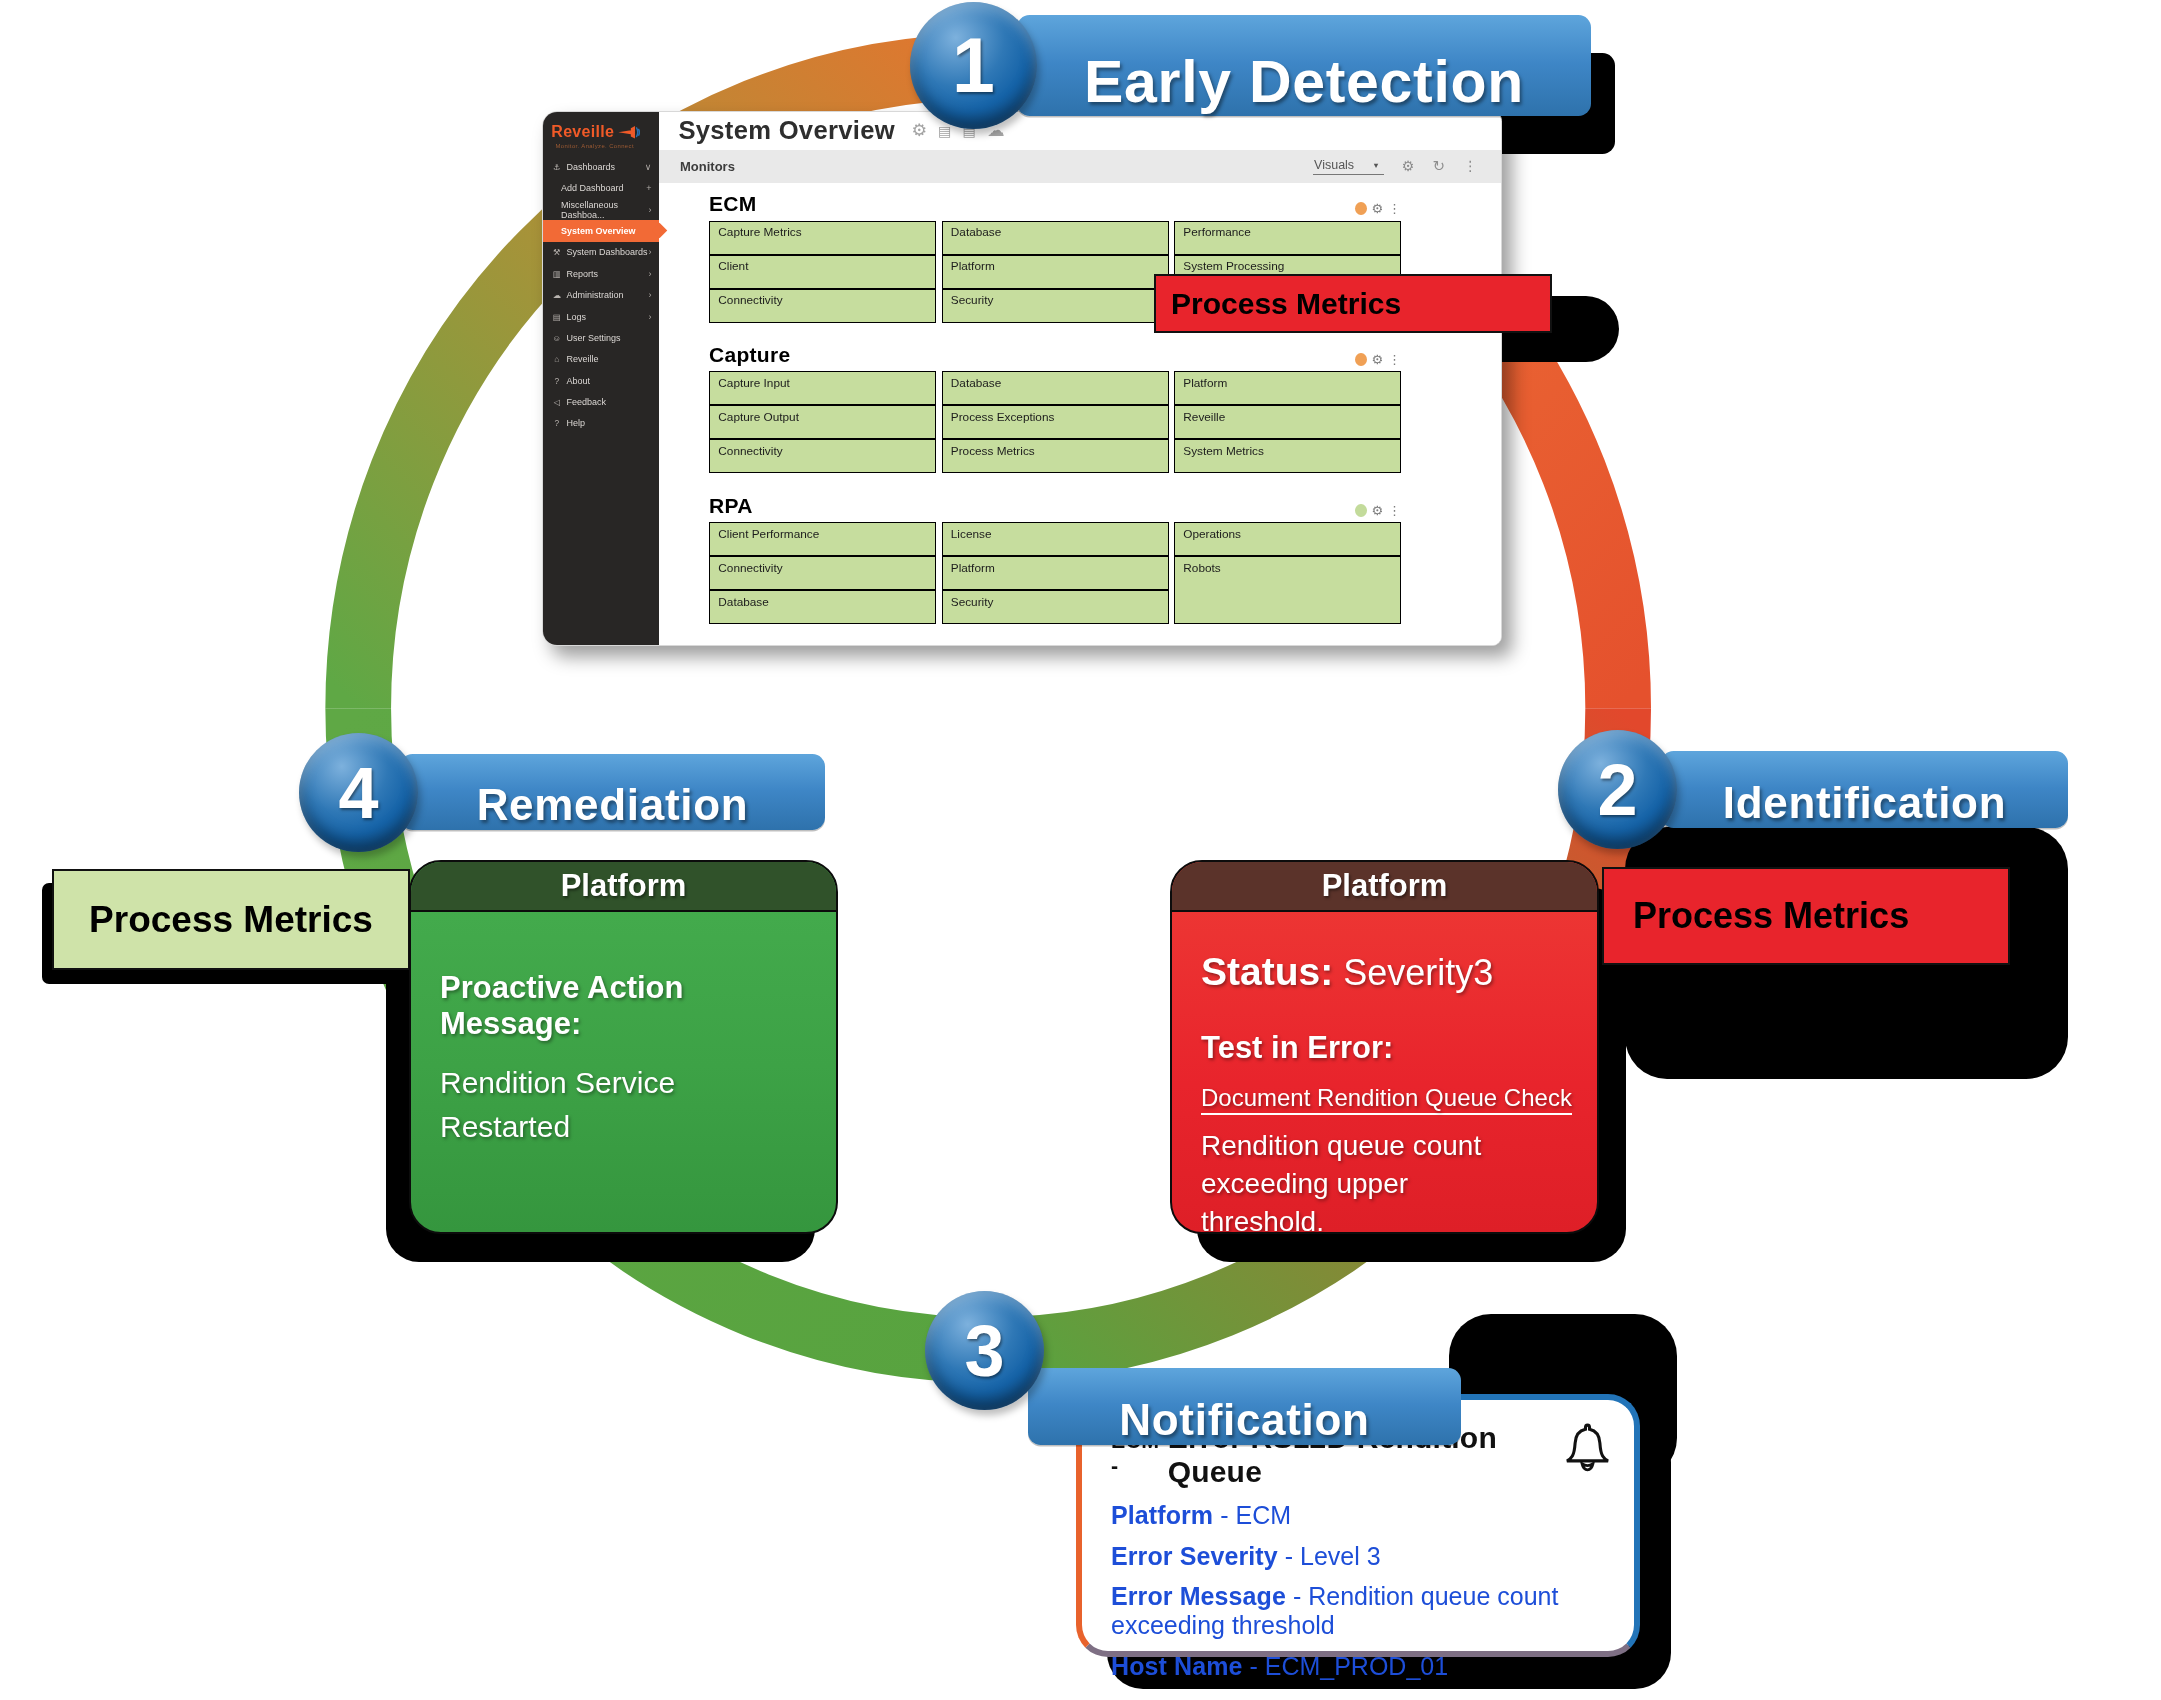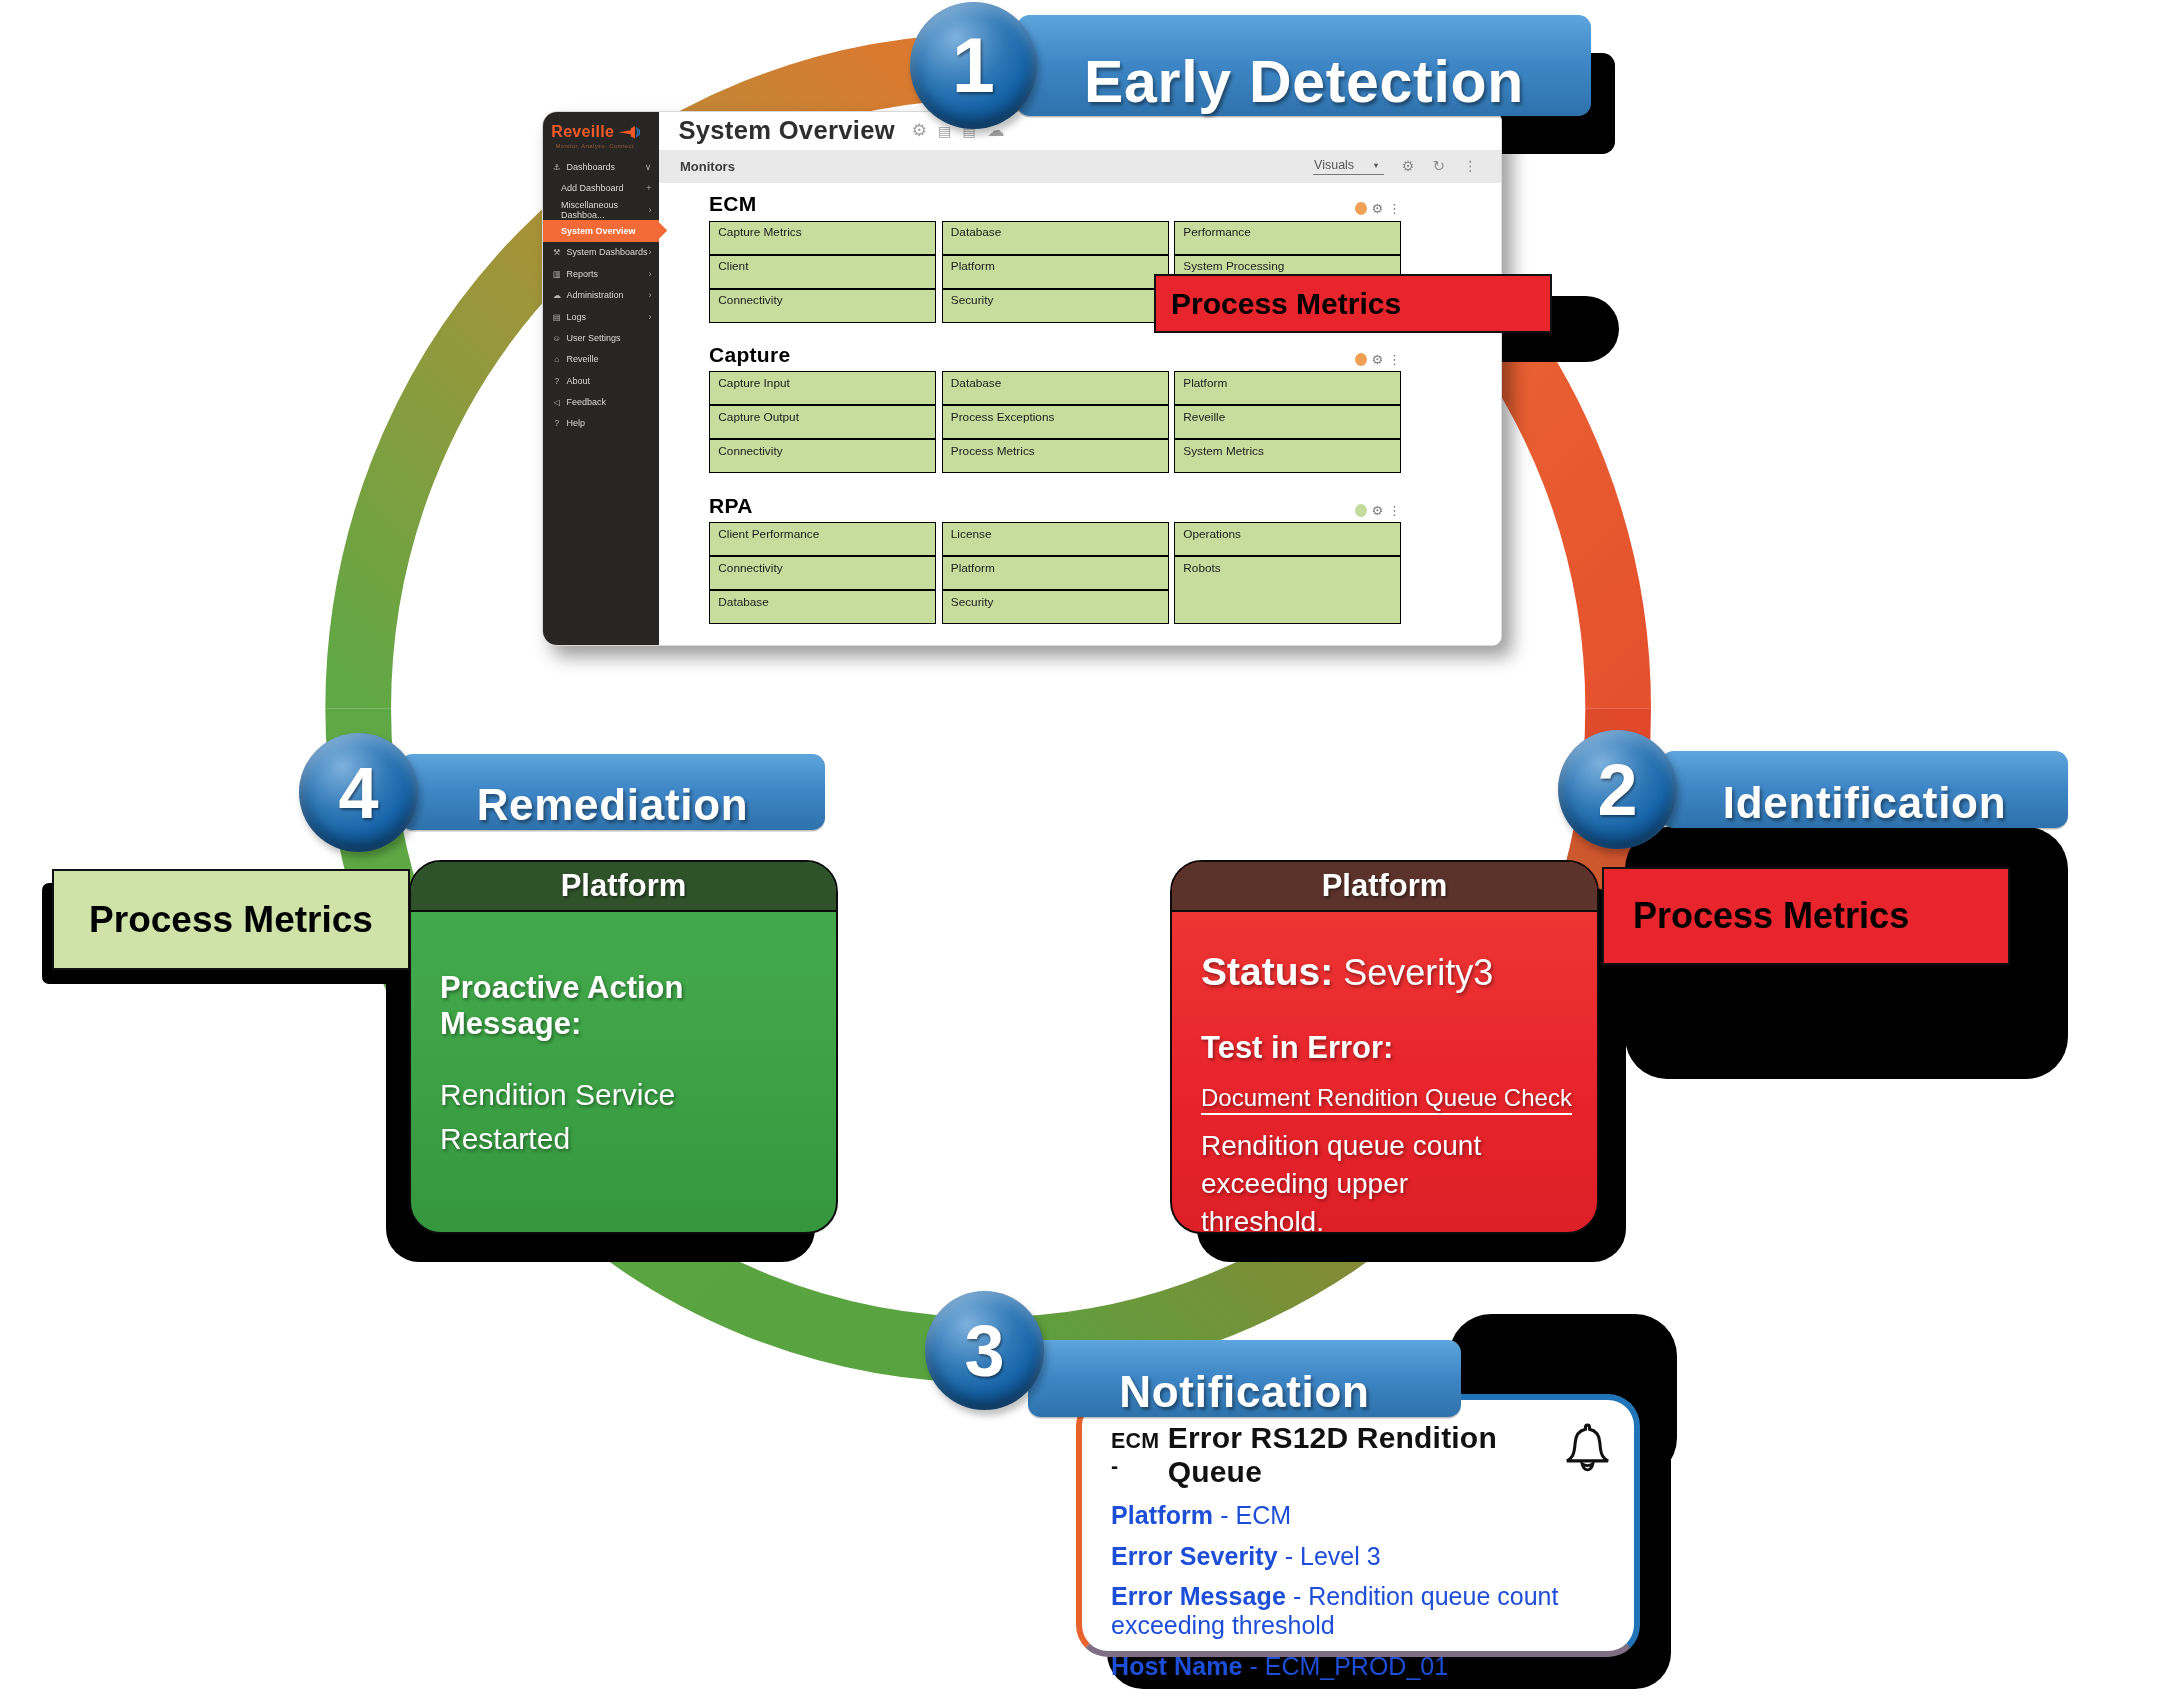--- a/index.html
+++ b/index.html
@@ -84,21 +84,21 @@
   #pm-identification { position:absolute; left:1602px; top:867px; width:408px; height:98px; z-index:6;
     background:#e8242c; border:2.1px solid #111; display:flex; align-items:center; padding-left:29px;
     font-size:36px; font-weight:bold; color:#000; }
 
   
   #card-remediation { position:absolute; left:409px; top:860px; width:429px; height:374px; z-index:6;
     border:2.8px solid #0c0c0c; border-radius:32px; overflow:hidden; background:linear-gradient(180deg,#45ad4e 0%,#3da246 55%,#35963e 100%); }
   #card-remediation .card-head { height:50px; background:#30522a; display:flex; align-items:center; justify-content:center;
     color:#fff; font-size:31px; font-weight:bold; text-shadow:1.4px 2.1px 2.8px rgba(0,0,0,.45); border-bottom:2.1px solid #0c0c0c; }
   #remed-label { font-size:31px; font-weight:bold; margin-top:30px; }
-  #remed-line1 { font-size:30px; margin-top:36px; }
+  #remed-line1 { font-size:30px; margin-top:24px; }
   #remed-line2 { font-size:30px; margin-top:9.7px; }
   #pm-remediation { position:absolute; left:52px; top:869px; width:358px; height:101px; z-index:5;
     background:#cfe3a9; border:2.8px solid #111; display:flex; align-items:center; justify-content:center;
     font-size:37px; font-weight:bold; color:#000; }
 
   
   #card-notification { position:absolute; left:1076px; top:1394px; width:564px; height:263px; z-index:6;
     background:#fff; border:6.2px solid #2274b8; border-left-color:#e8622c; border-bottom-color:#7e6f84; border-radius:32px;
     padding:21px 21px 0 29px; }
   #notif-title { display:flex; align-items:flex-start;justify-content:center; }
@@ -346,21 +346,21 @@
         <span>Severity3</span>
       </div>
       <div id="ident-test-label">Test in Error:</div>
       <div>
         <span id="ident-link">Document Rendition Queue Check</span>
       </div>
       <div id="ident-desc">Rendition queue count exceeding upper threshold.</div>
     </div>
   </div>
 
-  <div class="badge-bar" style="left:1028px;top:1340px;width:433px;height:77px;font-size:44px;z-index:7;">
+  <div class="badge-bar" style="left:1028px;top:1368px;width:433px;height:77px;font-size:44px;z-index:7;">
     <span>Notification</span>
   </div>
   <div class="badge-circle" style="left:925px;top:1291px;width:119px;height:119px;font-size:72px;z-index:8;">
     <span>3</span>
   </div>
   <div id="card-notification">
     <div id="notif-title">
       <span class="prefix">ECM -</span>
       <span class="main">Error RS12D Rendition Queue</span>
       <svg id="bell" width="51" height="55" viewBox="0 0 74 80">

